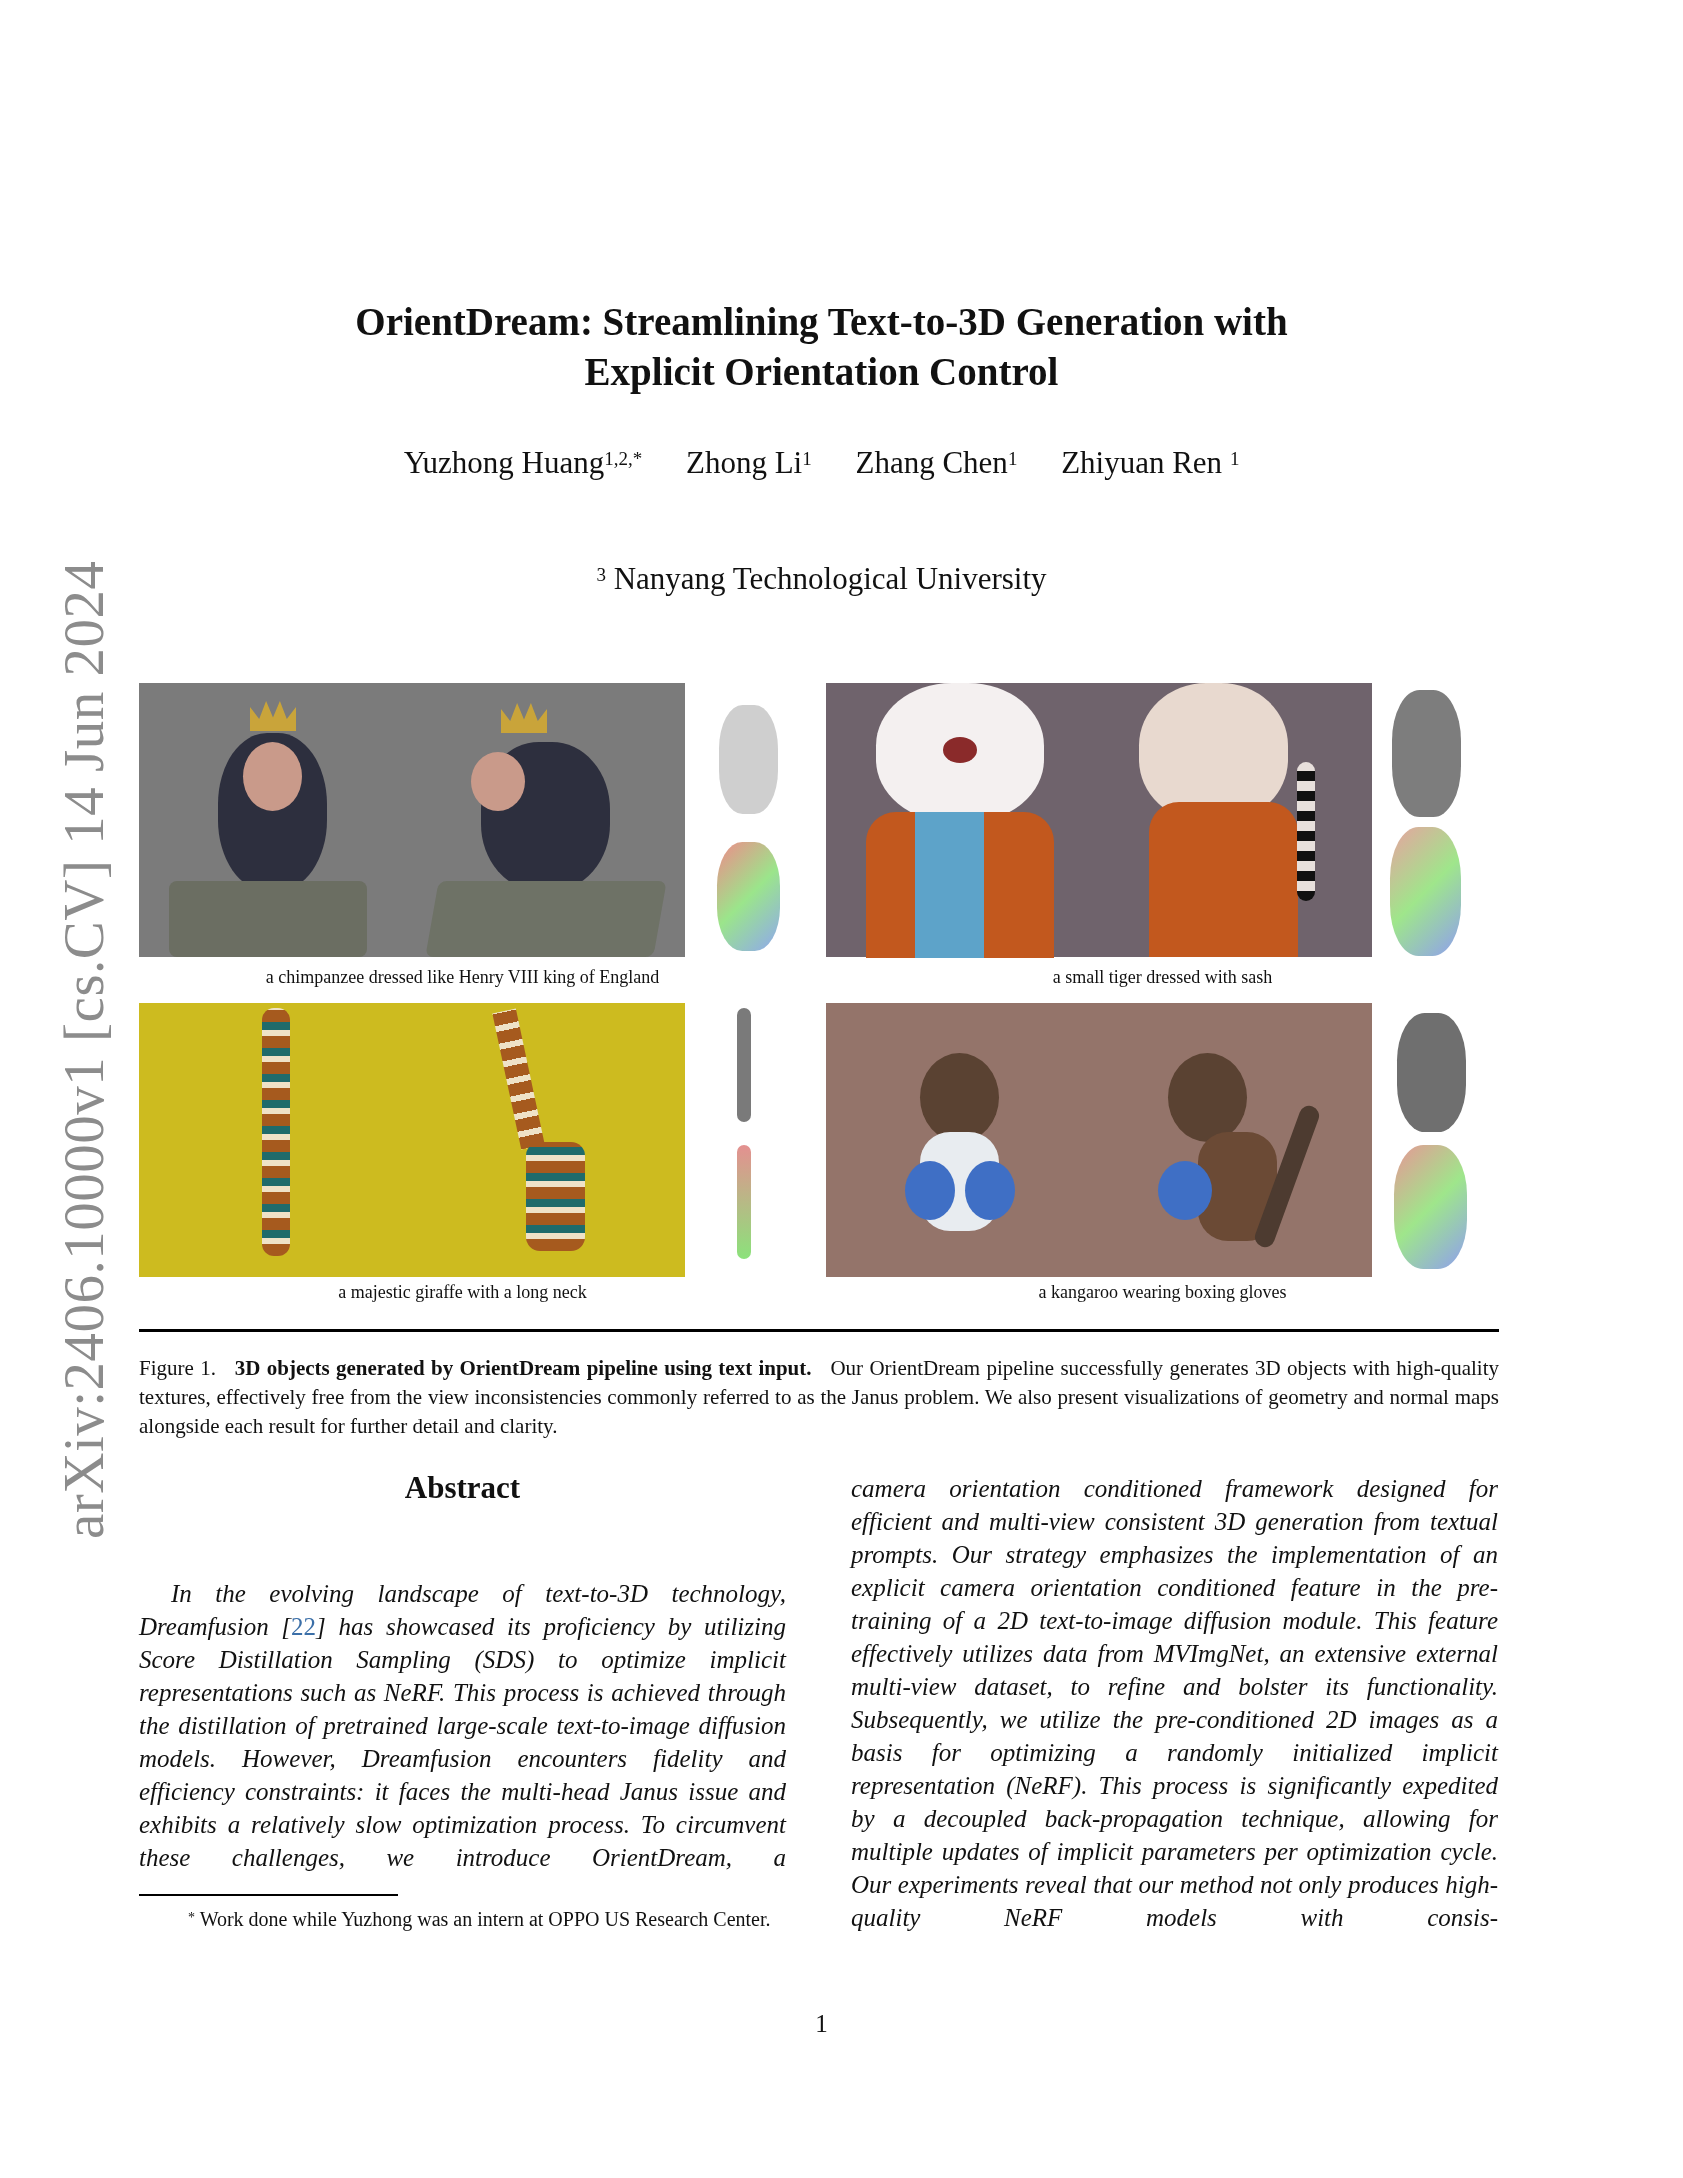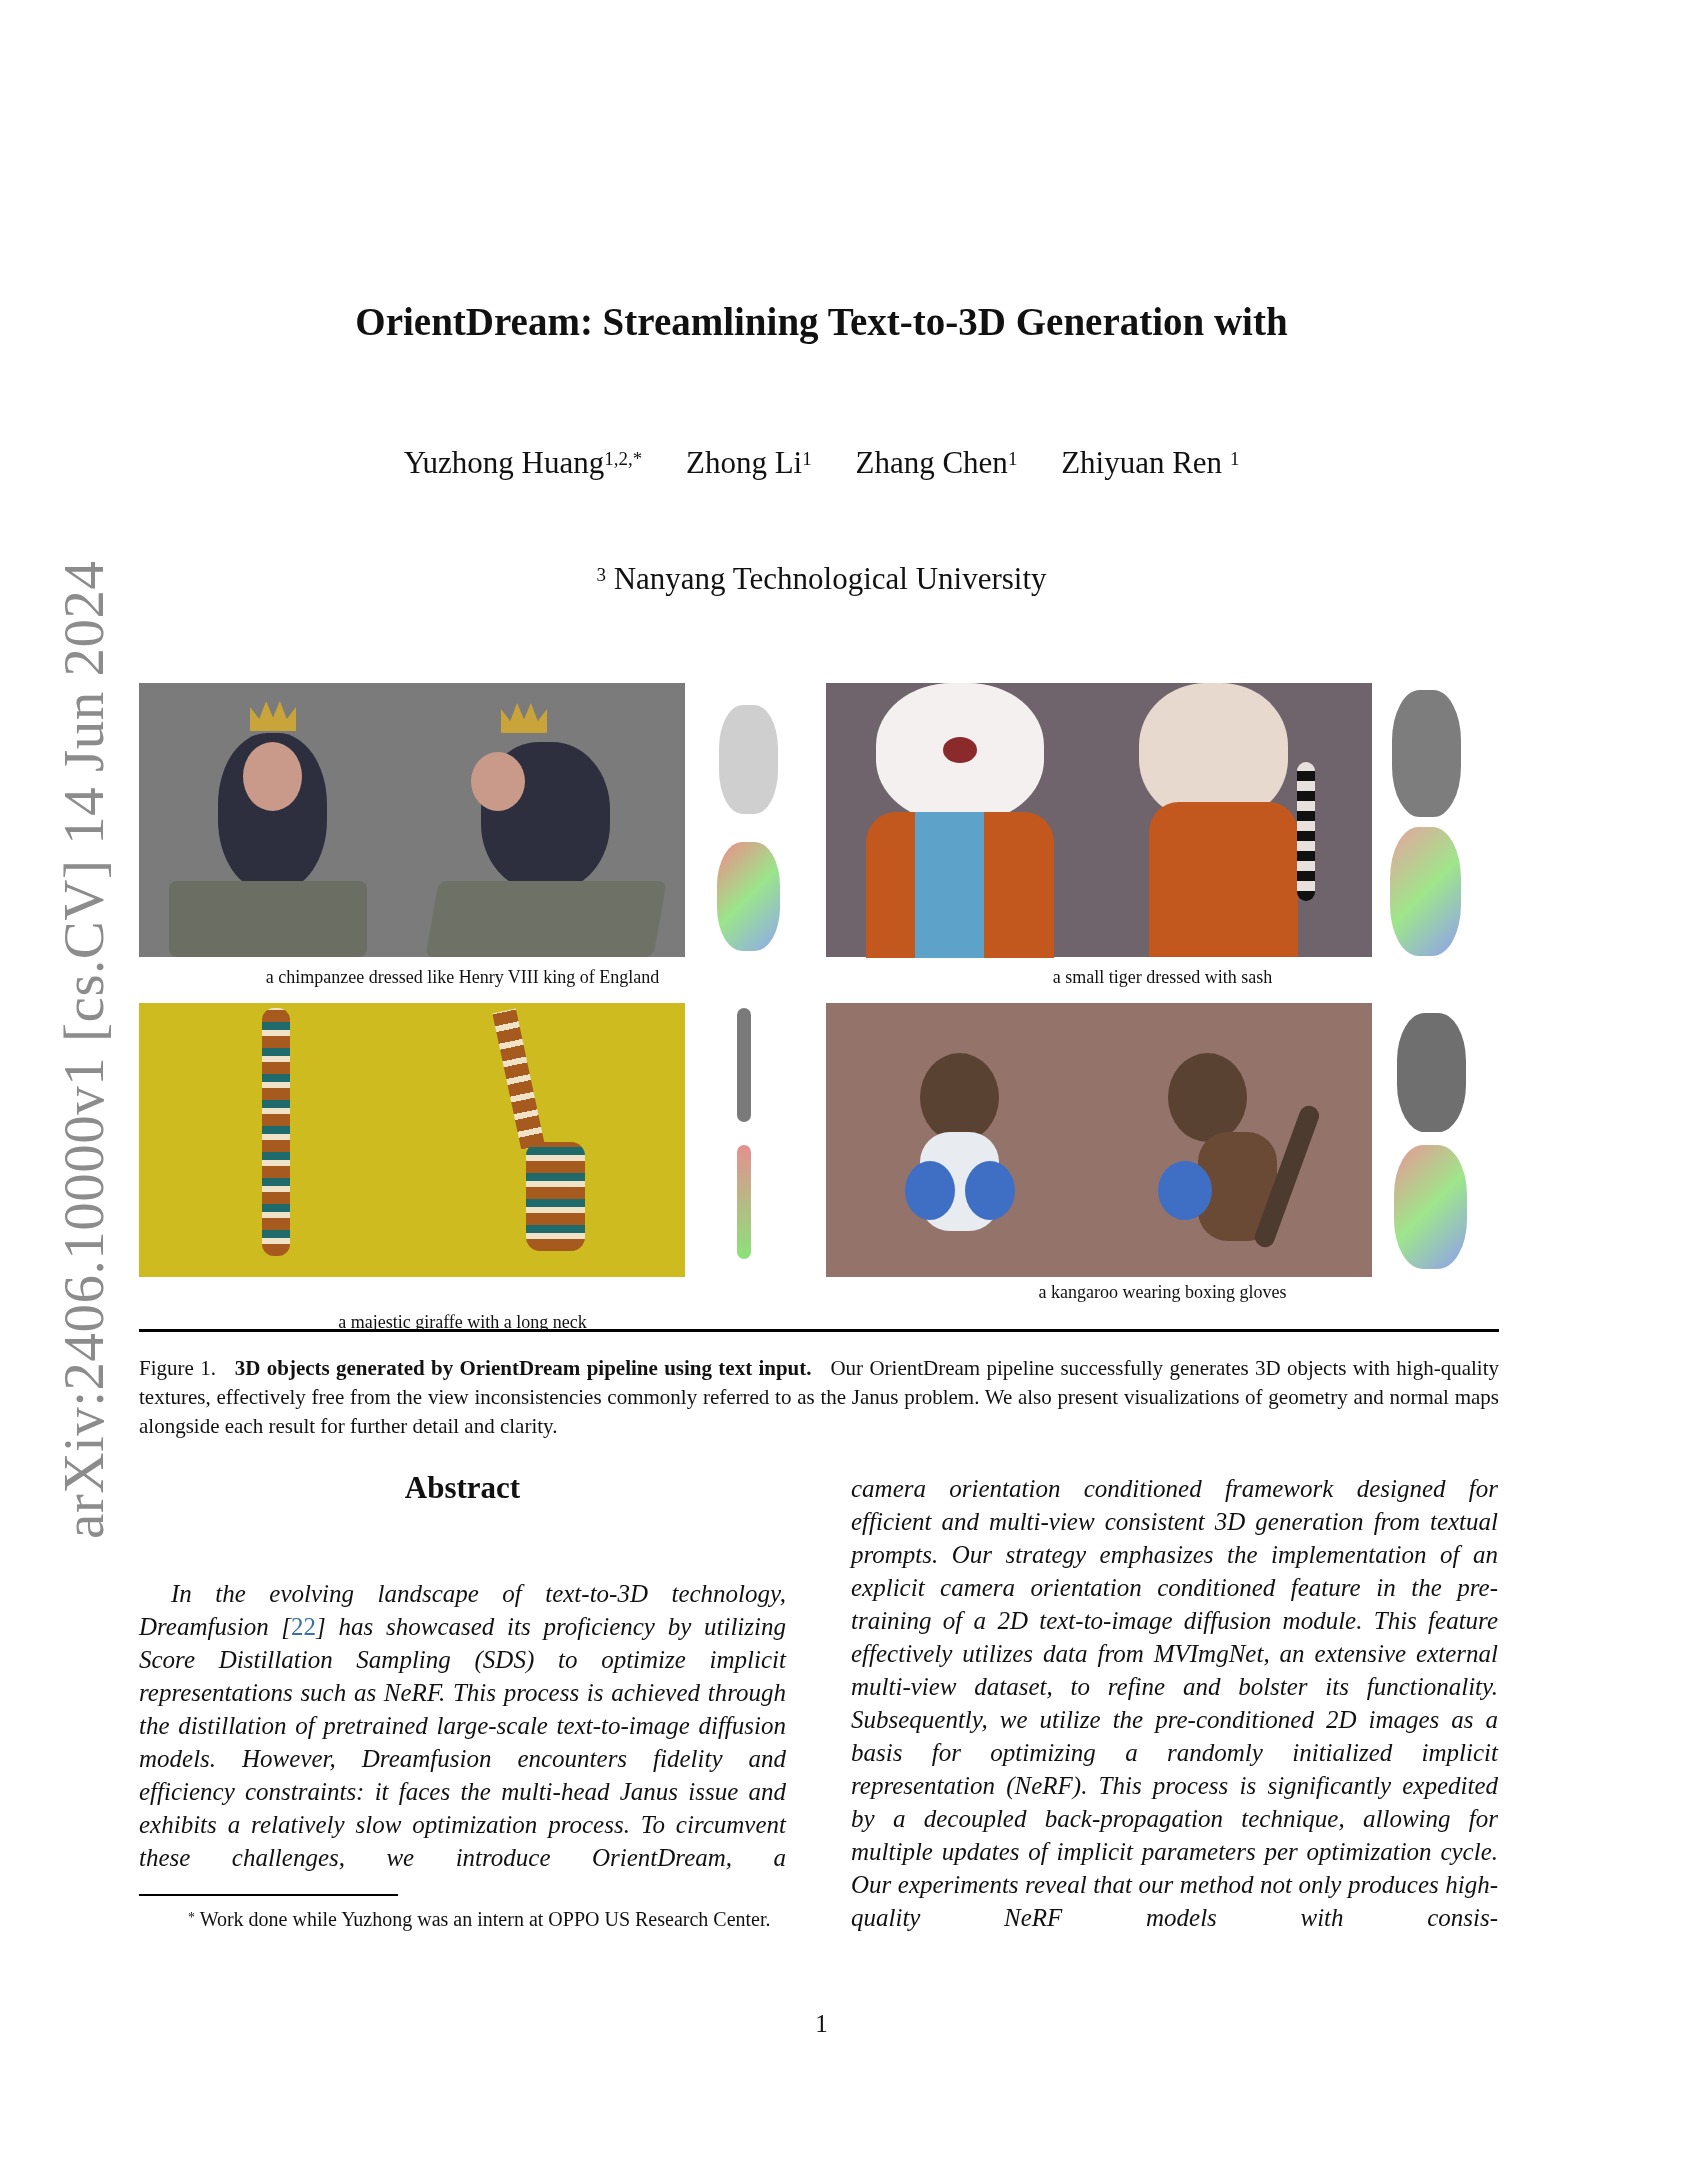--- a/index.html
+++ b/index.html
@@ -65,20 +65,21 @@
   
   .blob { position: absolute; border-radius: 50%; }
 </style>
 </head>
 <body>
 
 <div class="arxiv-stamp">arXiv:2406.10000v1  [cs.CV]  14 Jun 2024</div>
 
 <div class="title">
   <div>OrientDream: Streamlining Text-to-3D Generation with</div>
+  <div>Explicit Orientation Control</div>
 </div>
 
 <div class="authors">
   <div>
     <span class="author"><span>Yuzhong Huang</span><sup>1,2,*</sup></span>
     <span class="author"><span>Zhong Li</span><sup>1</sup></span>
     <span class="author"><span>Zhang Chen</span><sup>1</sup></span>
     <span class="author"><span>Zhiyuan Ren</span> <sup>1</sup></span>
   </div>
 </div>
@@ -142,21 +143,21 @@
       <div style="position:absolute;left:109px;top:5px;width:24px;height:139px;background:repeating-linear-gradient(0deg,#a65a1e 0 12px,#efe2c7 12px 18px);transform:rotate(-12deg);transform-origin:bottom;"></div>
       <div style="position:absolute;left:114px;top:139px;width:59px;height:109px;background:repeating-linear-gradient(0deg,#a65a1e 0 12px,#efe2c7 12px 18px,#1f6b6b 18px 26px);border-radius:14px;"></div>
     </div>
   </div>
   <div class="geo" style="left:699px; top:1003px;">
     <div style="position:absolute;left:38px;top:5px;width:14px;height:114px;background:#7a7a7a;border-radius:7px;"></div>
   </div>
   <div class="geo" style="left:699px; top:1140px;">
     <div style="position:absolute;left:38px;top:5px;width:14px;height:114px;background:linear-gradient(180deg,#e49090,#8be27b);border-radius:7px;"></div>
   </div>
-  <div class="caption-row" style="left:139px; width:647px; top:1312px;">a majestic giraffe with a long neck</div>
+  <div class="caption-row" style="left:139px; width:647px; top:1282px;">a majestic giraffe with a long neck</div>
 
   <div class="pair" style="left:826px; top:1003px;">
     <div class="view" style="background:#94746a;">
       <div class="blob" style="left:94px;top:50px;width:79px;height:89px;background:#5a4232;"></div>
       <div style="position:absolute;left:94px;top:129px;width:79px;height:99px;background:#e8ecf0;border-radius:30px;"></div>
       <div class="blob" style="left:79px;top:158px;width:50px;height:59px;background:#3f6fc5;"></div>
       <div class="blob" style="left:139px;top:158px;width:50px;height:59px;background:#3f6fc5;"></div>
     </div>
     <div class="view v2" style="background:#94746a;">
       <div class="blob" style="left:69px;top:50px;width:79px;height:89px;background:#5a4232;"></div>

